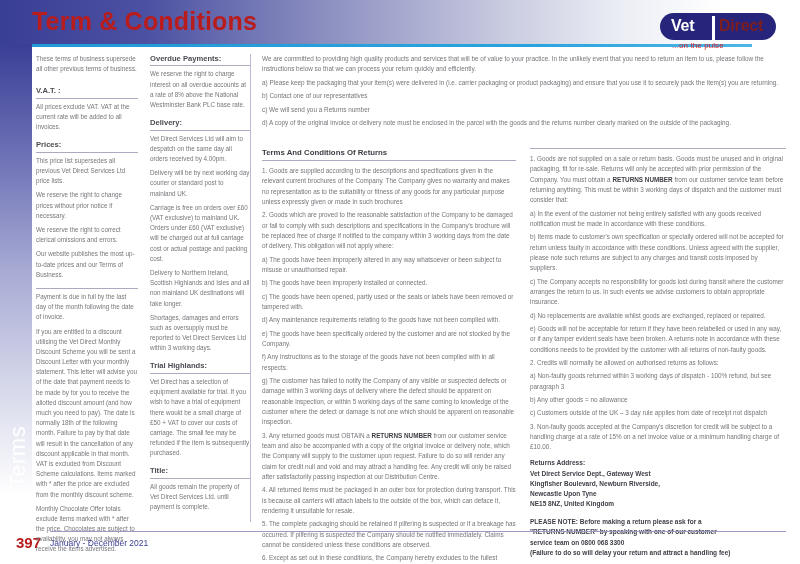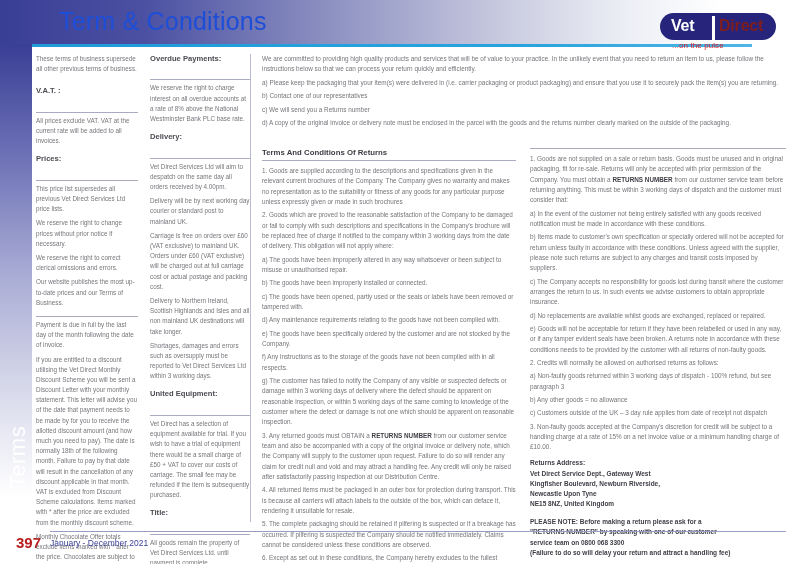--- a/index.html
+++ b/index.html
@@ -25,25 +25,25 @@
         #3a3f96 0%,
         #4b50a2 18%,
         #8f93c2 42%,
         #c9cbe0 63%,
         #eceef5 78%,
         #ffffff 90%,
         #ffffff 100%);
   }
   #header-title {
     position: absolute;
-    left: 59px; top: 7px;
+    left: 32px; top: 7px;
     font-size: 25px;
-    color: #1d4ed8;
+    color: #b91c1c;
     letter-spacing: 0.2px;
-    font-weight: 400;
+    font-weight: 700;
     white-space: nowrap;
   }
   #header-rule {
     position: absolute;
     left: 0; top: 44px;
     width: 752px; height: 3px;
     background: linear-gradient(to right, #1f9ad6 0%, #29a3dd 70%, #4fb6e6 100%);
   }
 
   
@@ -156,21 +156,21 @@
   }
 
   #col-c { left: 226px; top: 94px; width: 254px; }
   #col-d { left: 494px; top: 94px; width: 256px; }
 
   
   .hd {
     font-size: 7.6px;
     font-weight: bold;
     color: #4b4b52;
-    margin: 0 0 16px 0;
+    margin: 0 0 2px 0;
     line-height: 1.25;
   }
   .hd-rule {
     height: 1px;
     background: #a9abc0;
     margin: 0 0 3px 0;
   }
   .p {
     font-size: 6.3px;
     line-height: 1.62;
@@ -289,21 +289,21 @@
       <div class="hd-rule"></div>
       <div class="p">Vet Direct Services Ltd will aim to despatch on the same day all orders received by 4.00pm.</div>
       <div class="p">Delivery will be by next working day courier or standard post to mainland UK.</div>
       <div class="p">Carriage is free on orders over £60 (VAT exclusive) to mainland UK.  Orders under £60 (VAT exclusive) will be charged out at full carriage cost or actual postage and packing cost.</div>
       <div class="p">Delivery to Northern Ireland, Scottish Highlands and Isles and all non mainland UK destinations will take longer.</div>
       <div class="p">Shortages, damages and errors such as oversupply must be reported to Vet Direct Services Ltd within 3 working days.</div>
     </div>
 
     <div class="spacer8"></div>
     <div>
-      <div class="hd">United Equipment:</div>
+      <div class="hd">Trial Highlands:</div>
       <div class="hd-rule"></div>
       <div class="p">Vet Direct has a selection of equipment available for trial. If you wish to have a trial of equipment there would be a small charge of £50 + VAT to cover our costs of carriage. The small fee may be refunded if the item is subsequently purchased.</div>
     </div>
 
     <div class="spacer8"></div>
     <div>
       <div class="hd">Title:</div>
       <div class="hd-rule"></div>
       <div class="p">All goods remain the property of Vet Direct Services Ltd. until payment is complete.</div>
     </div>

